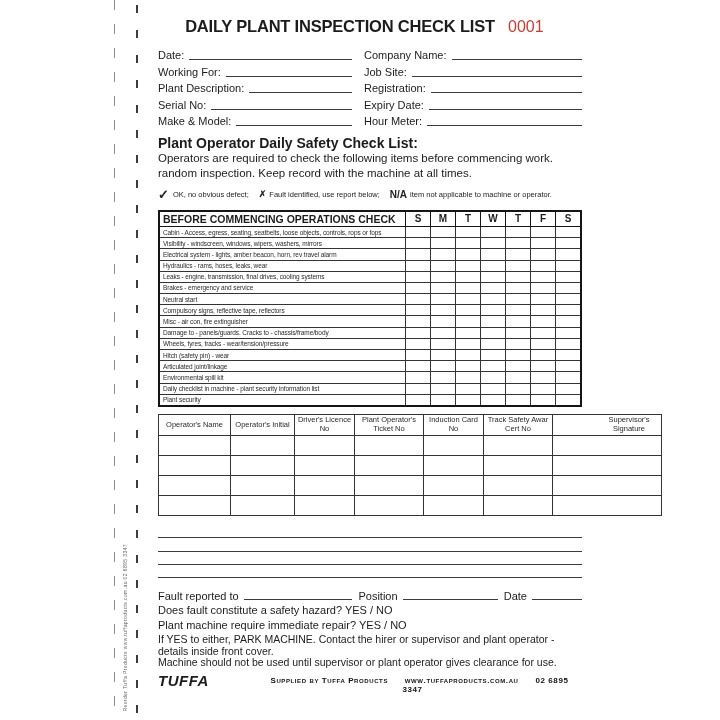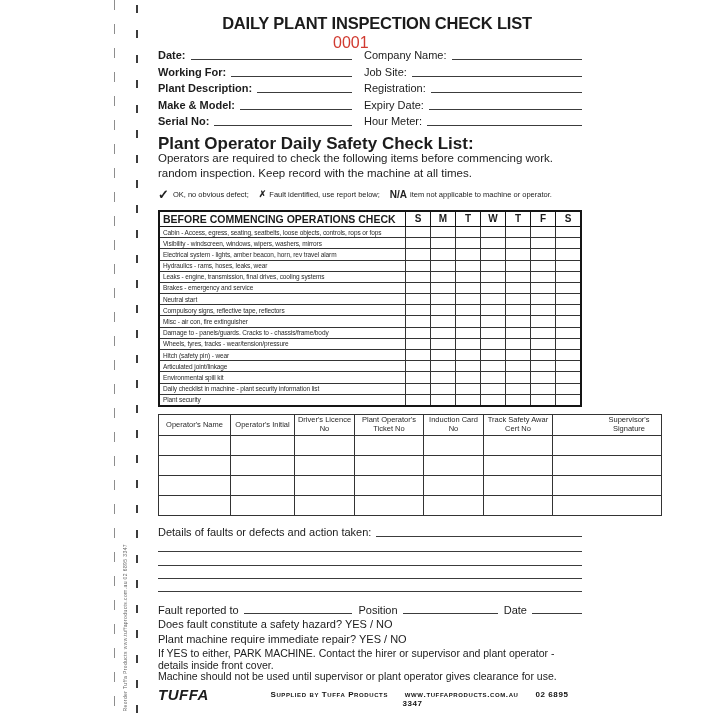--- a/index.html
+++ b/index.html
@@ -13,35 +13,35 @@
     background:repeating-linear-gradient(to bottom,#8d8d8d 0 10px,transparent 10px 24px); }
   .ticks { position:absolute; left:136px; top:5px; width:2px; height:712px;
     background:repeating-linear-gradient(to bottom,#3c3c3c 0 8px,transparent 8px 25px); }
   .side-text { position:absolute; left:122px; bottom:8px;
     writing-mode:vertical-rl; transform:rotate(180deg);
     font-size:5px; letter-spacing:0.4px; color:#666; white-space:nowrap; }
 
   .content { position:absolute; left:158px; top:0; width:424px; }
 
   
-  .title-row { display:flex; align-items:center; margin-top:14px; height:22px;flex-direction:column; }
+  .title-row { display:flex; align-items:flex-end; margin-top:14px; height:22px; }
   .title { flex:1; text-align:center; font-size:16.5px; font-weight:bold; letter-spacing:-0.2px; padding-left:14px; }
   .form-number { width:74px; font-size:16px; padding-top:1px; }
 
   
   .fields { display:flex; margin-top:10px; gap:12px; }
-  #fields-left { width:194px;font-weight:bold; }
+  #fields-left { width:194px; }
   #fields-right { flex:1; }
   .fields-col { display:flex; flex-direction:column; }
   .field-row { display:flex; align-items:flex-end; height:16.4px; font-size:11px; }
   .field-label { white-space:nowrap; line-height:13px; }
   .fill-line { flex:1; border-bottom:1px solid #3c3c3c; margin:0 0 2px 5px; height:1px; }
 
   
-  .intro-heading { margin-top:8px; font-size:17px; font-weight:bold; line-height:15px; }
+  .intro-heading { margin-top:8px; font-size:14px; font-weight:bold; line-height:15px; }
   .intro-line { font-size:11.5px; line-height:15px; }
 
   
   .legend { display:flex; align-items:flex-end; margin-top:5px; height:13px; font-size:7.5px; color:#222; }
   .legend .sym-tick { font-size:13px; line-height:9px; font-weight:bold; margin-right:4px; }
   .legend .sym-cross { font-size:9px; font-weight:bold; margin:0 3px 0 10px; line-height:9px; }
   .legend .sym-na { font-size:10px; font-weight:bold; margin:0 3px 0 10px; line-height:9px; }
   .legend .ltxt { line-height:9px; }
 
   
@@ -107,25 +107,25 @@
           </div>
           <div class="field-row">
             <span class="field-label">Working For:</span>
             <span class="fill-line"></span>
           </div>
           <div class="field-row">
             <span class="field-label">Plant Description:</span>
             <span class="fill-line"></span>
           </div>
           <div class="field-row">
+            <span class="field-label">Serial No:</span>
+            <span class="fill-line"></span>
+          </div>
+          <div class="field-row">
             <span class="field-label">Make &amp; Model:</span>
-            <span class="fill-line"></span>
-          </div>
-          <div class="field-row">
-            <span class="field-label">Serial No:</span>
             <span class="fill-line"></span>
           </div>
         </div>
       <div class="fields-col" id="fields-right">
           <div class="field-row">
             <span class="field-label">Company Name:</span>
             <span class="fill-line"></span>
           </div>
           <div class="field-row">
             <span class="field-label">Job Site:</span>
@@ -384,24 +384,20 @@
             <td class="op-td"></td>
             <td class="op-td"></td>
             <td class="op-td"></td>
             <td class="op-td"></td>
             <td class="op-td"></td>
           </tr>
         </tbody>
     </table>
 
     <div class="faults">
-      <div class="faults-label-row">
-        <span class="field-label">Details of faults or defects and action taken:</span>
-        <span class="fill-line"></span>
-      </div>
       <div id="fault-lines">
           <div class="blank-line"></div>
           <div class="blank-line"></div>
           <div class="blank-line"></div>
           <div class="blank-line"></div>
         </div>
     </div>
 
     <div class="report-row">
       <span class="lbl">Fault reported to</span>

